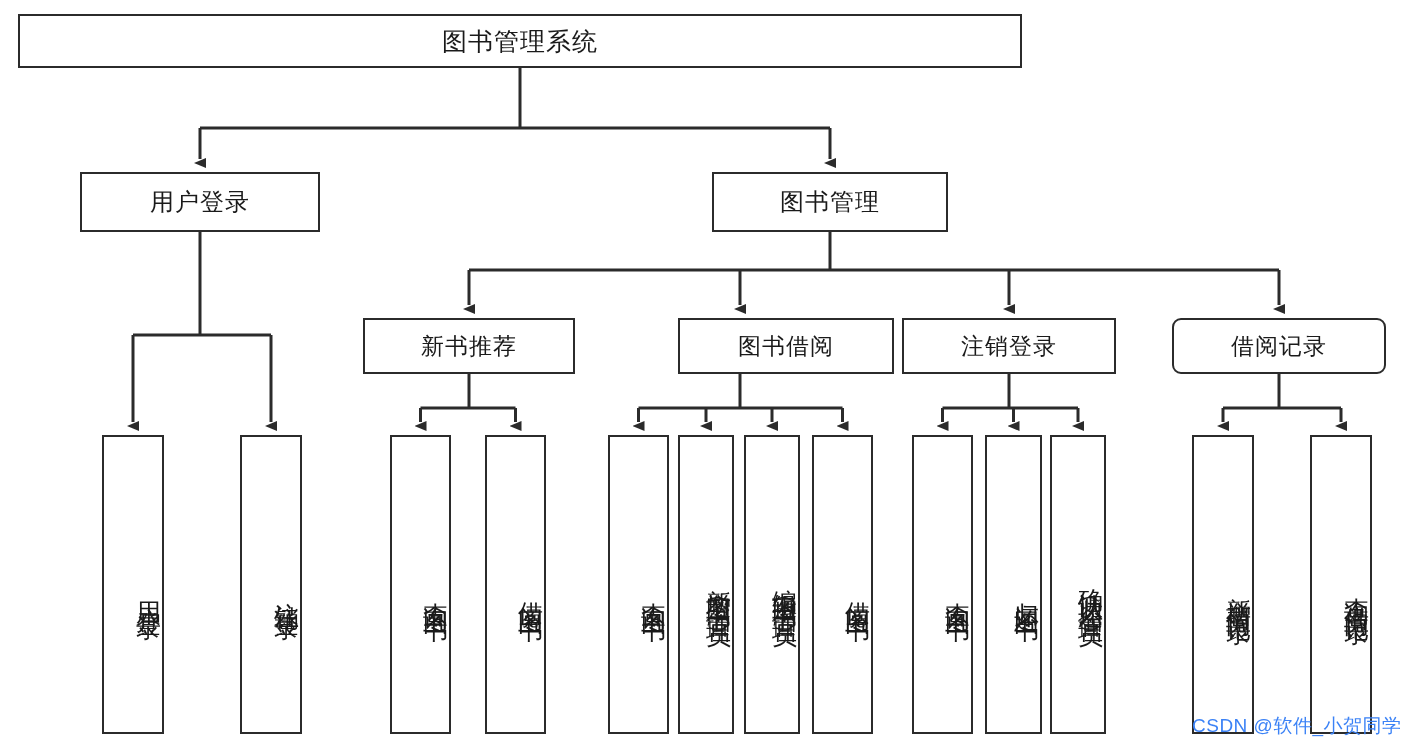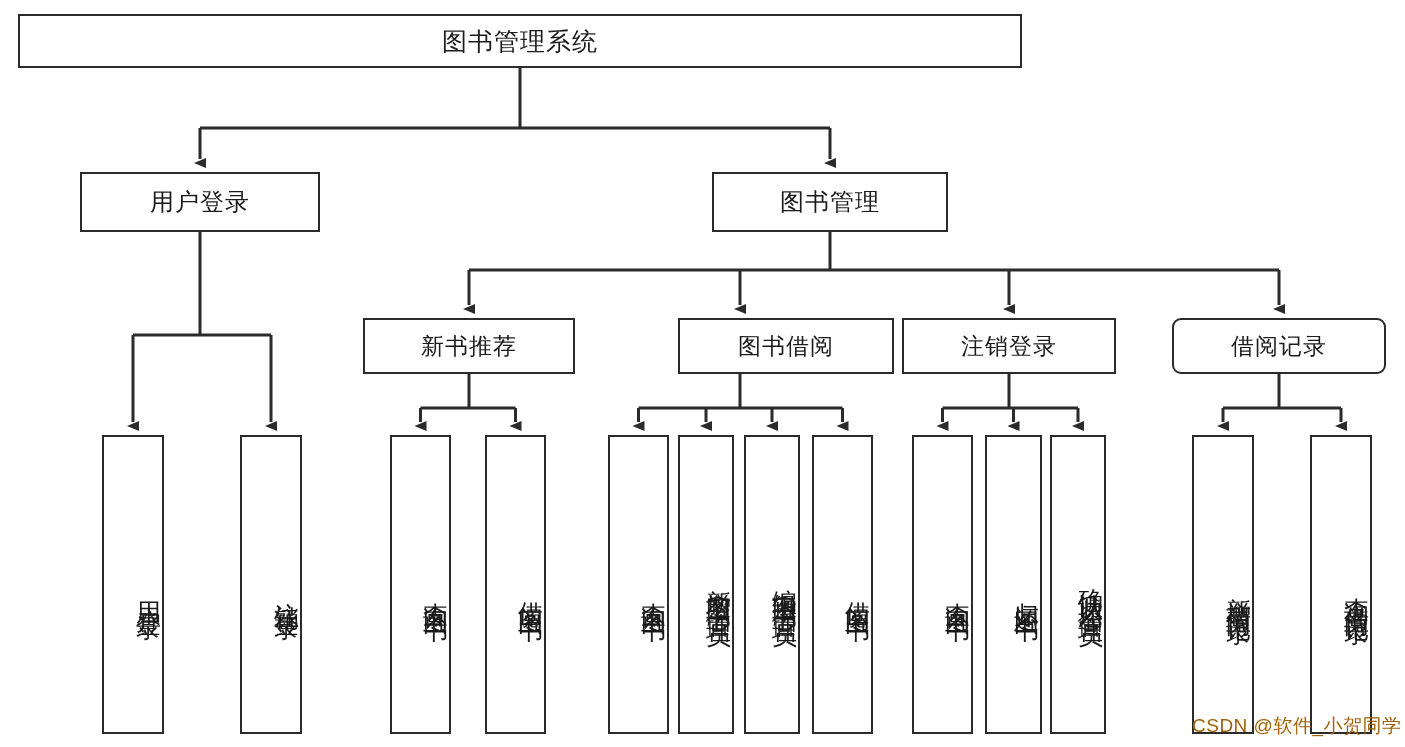--- a/index.html
+++ b/index.html
@@ -57,21 +57,21 @@
     align-items: flex-start;
     justify-content: center;
     white-space: nowrap;
   }
   .node.leaf .vtext {
     writing-mode: vertical-rl;
     text-orientation: upright;
   }
   .watermark {
     position: absolute;
-    color: #a16207;
+    color: #3b82f6;
     font-size: 19px;
     letter-spacing: 0.5px;
     white-space: nowrap;
     pointer-events: none;
     text-align: right;
   }
 </style>
 </head>
 <body>
 

